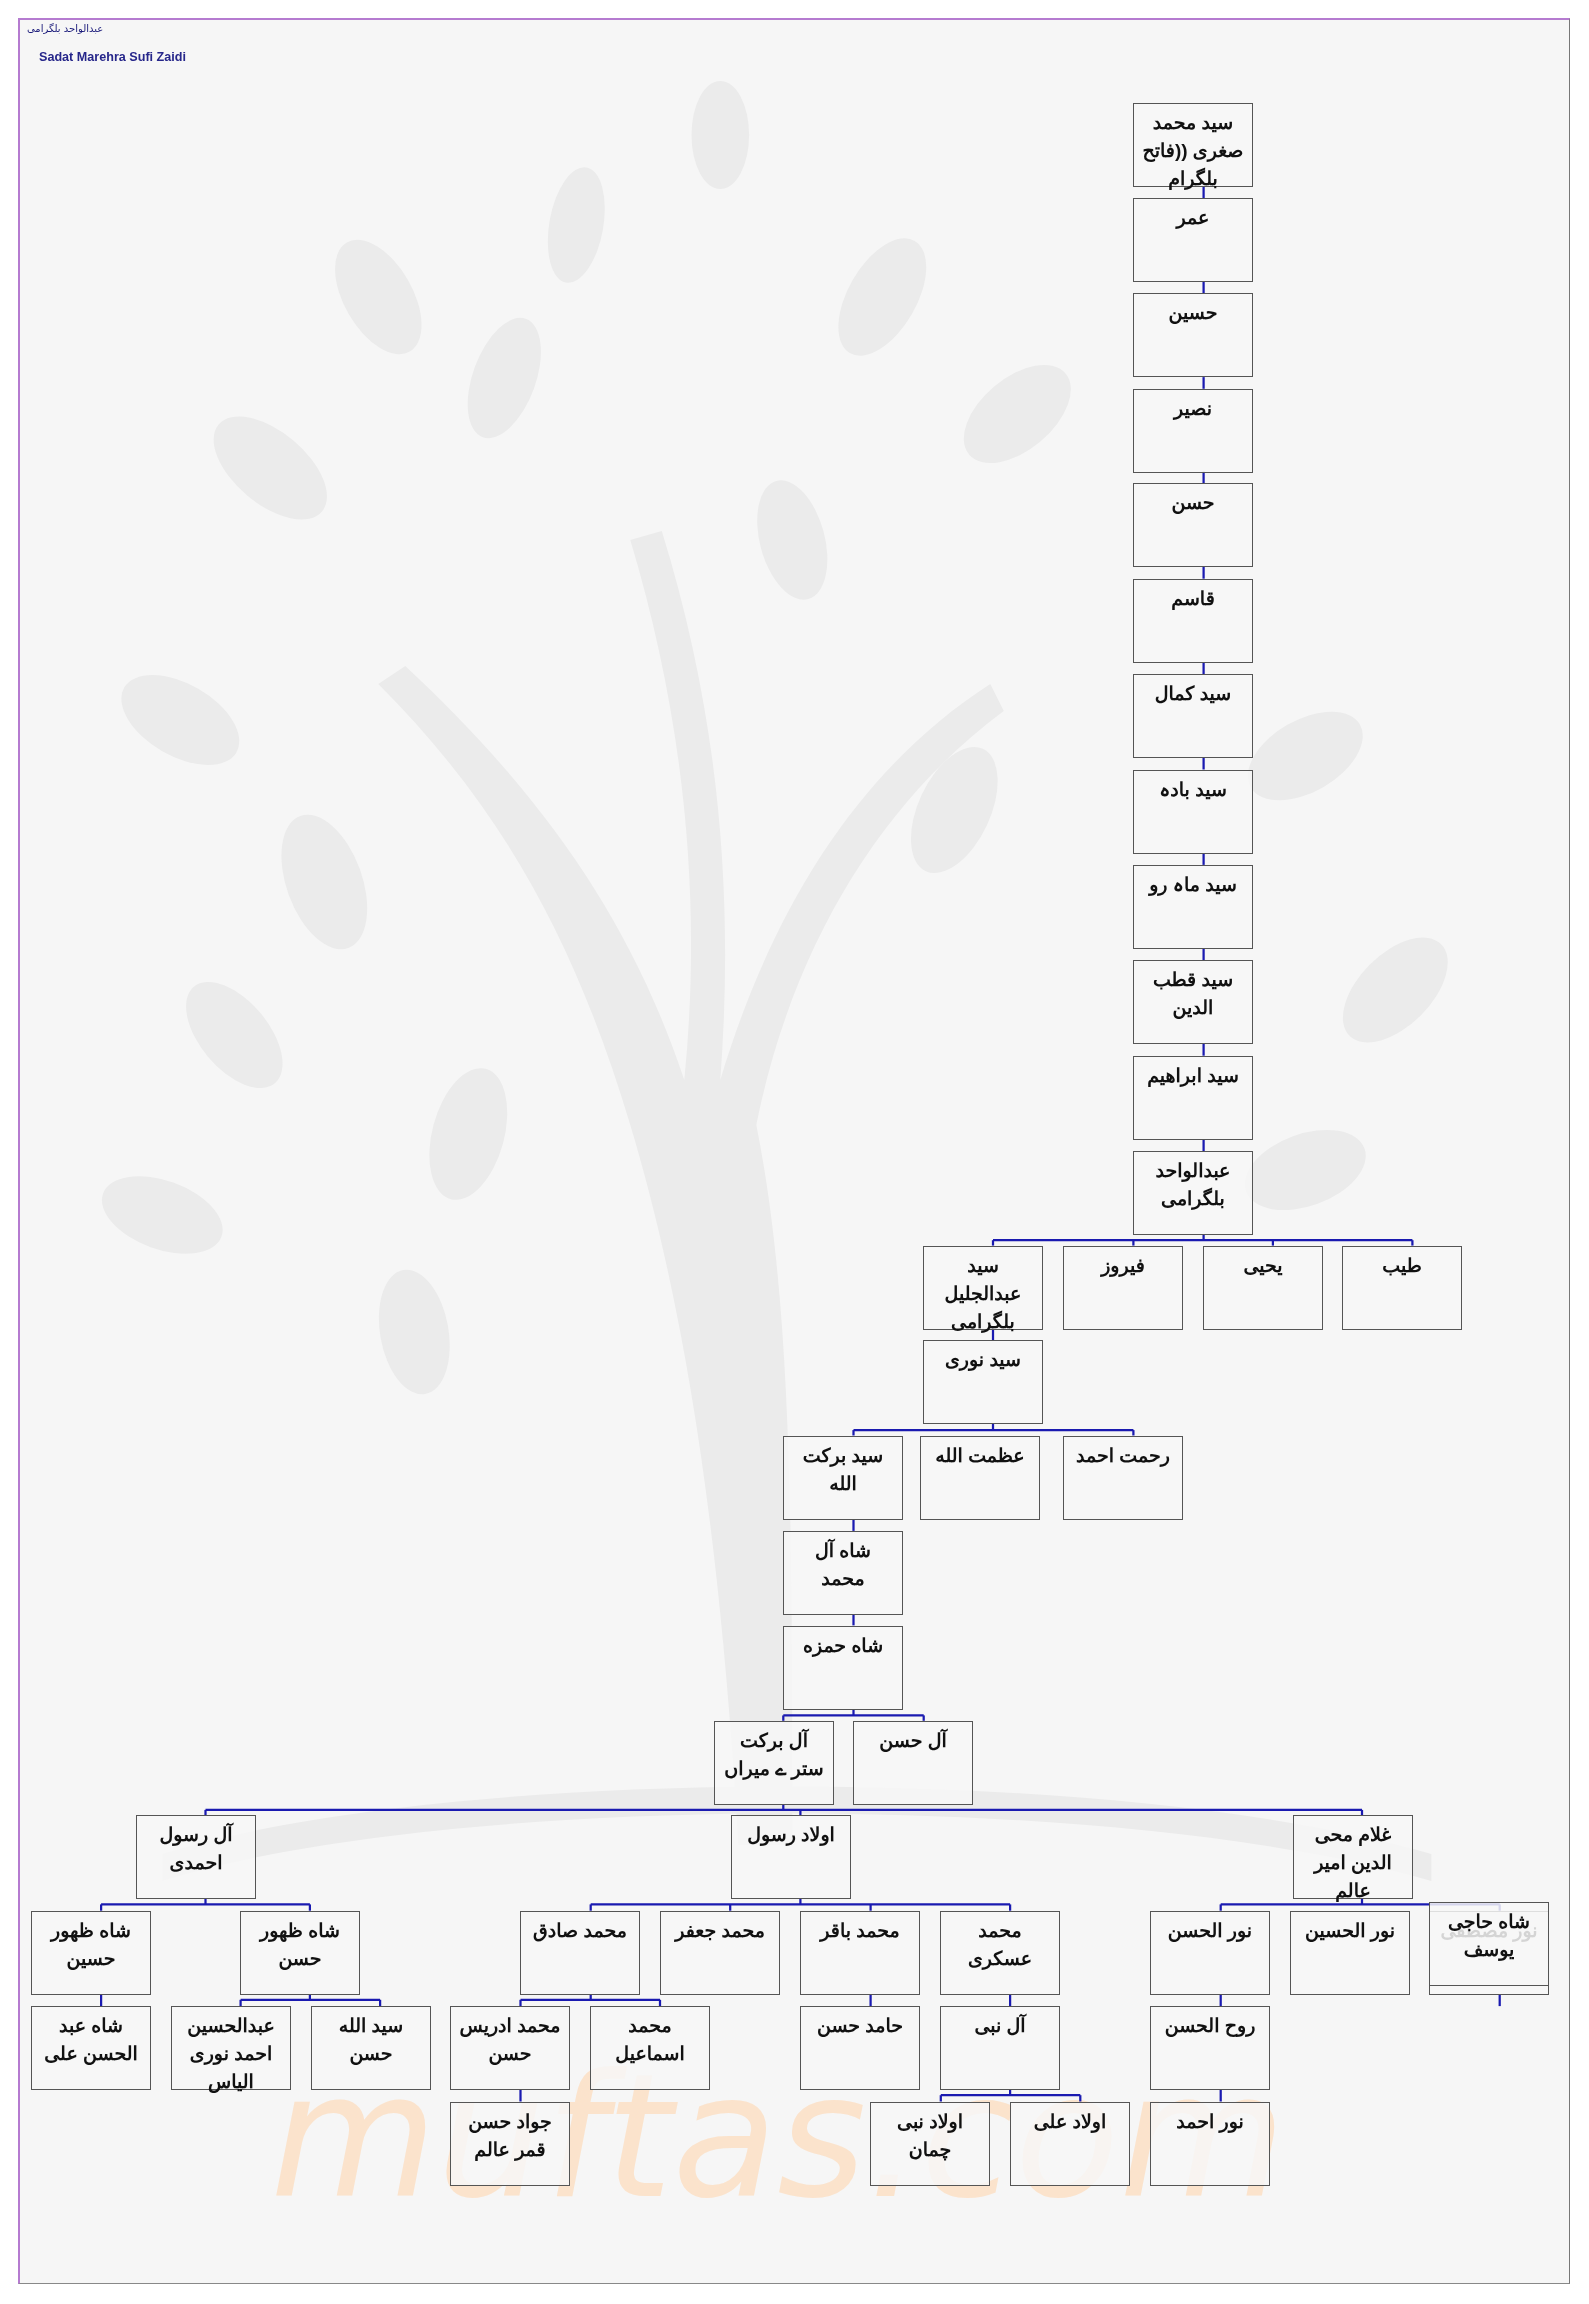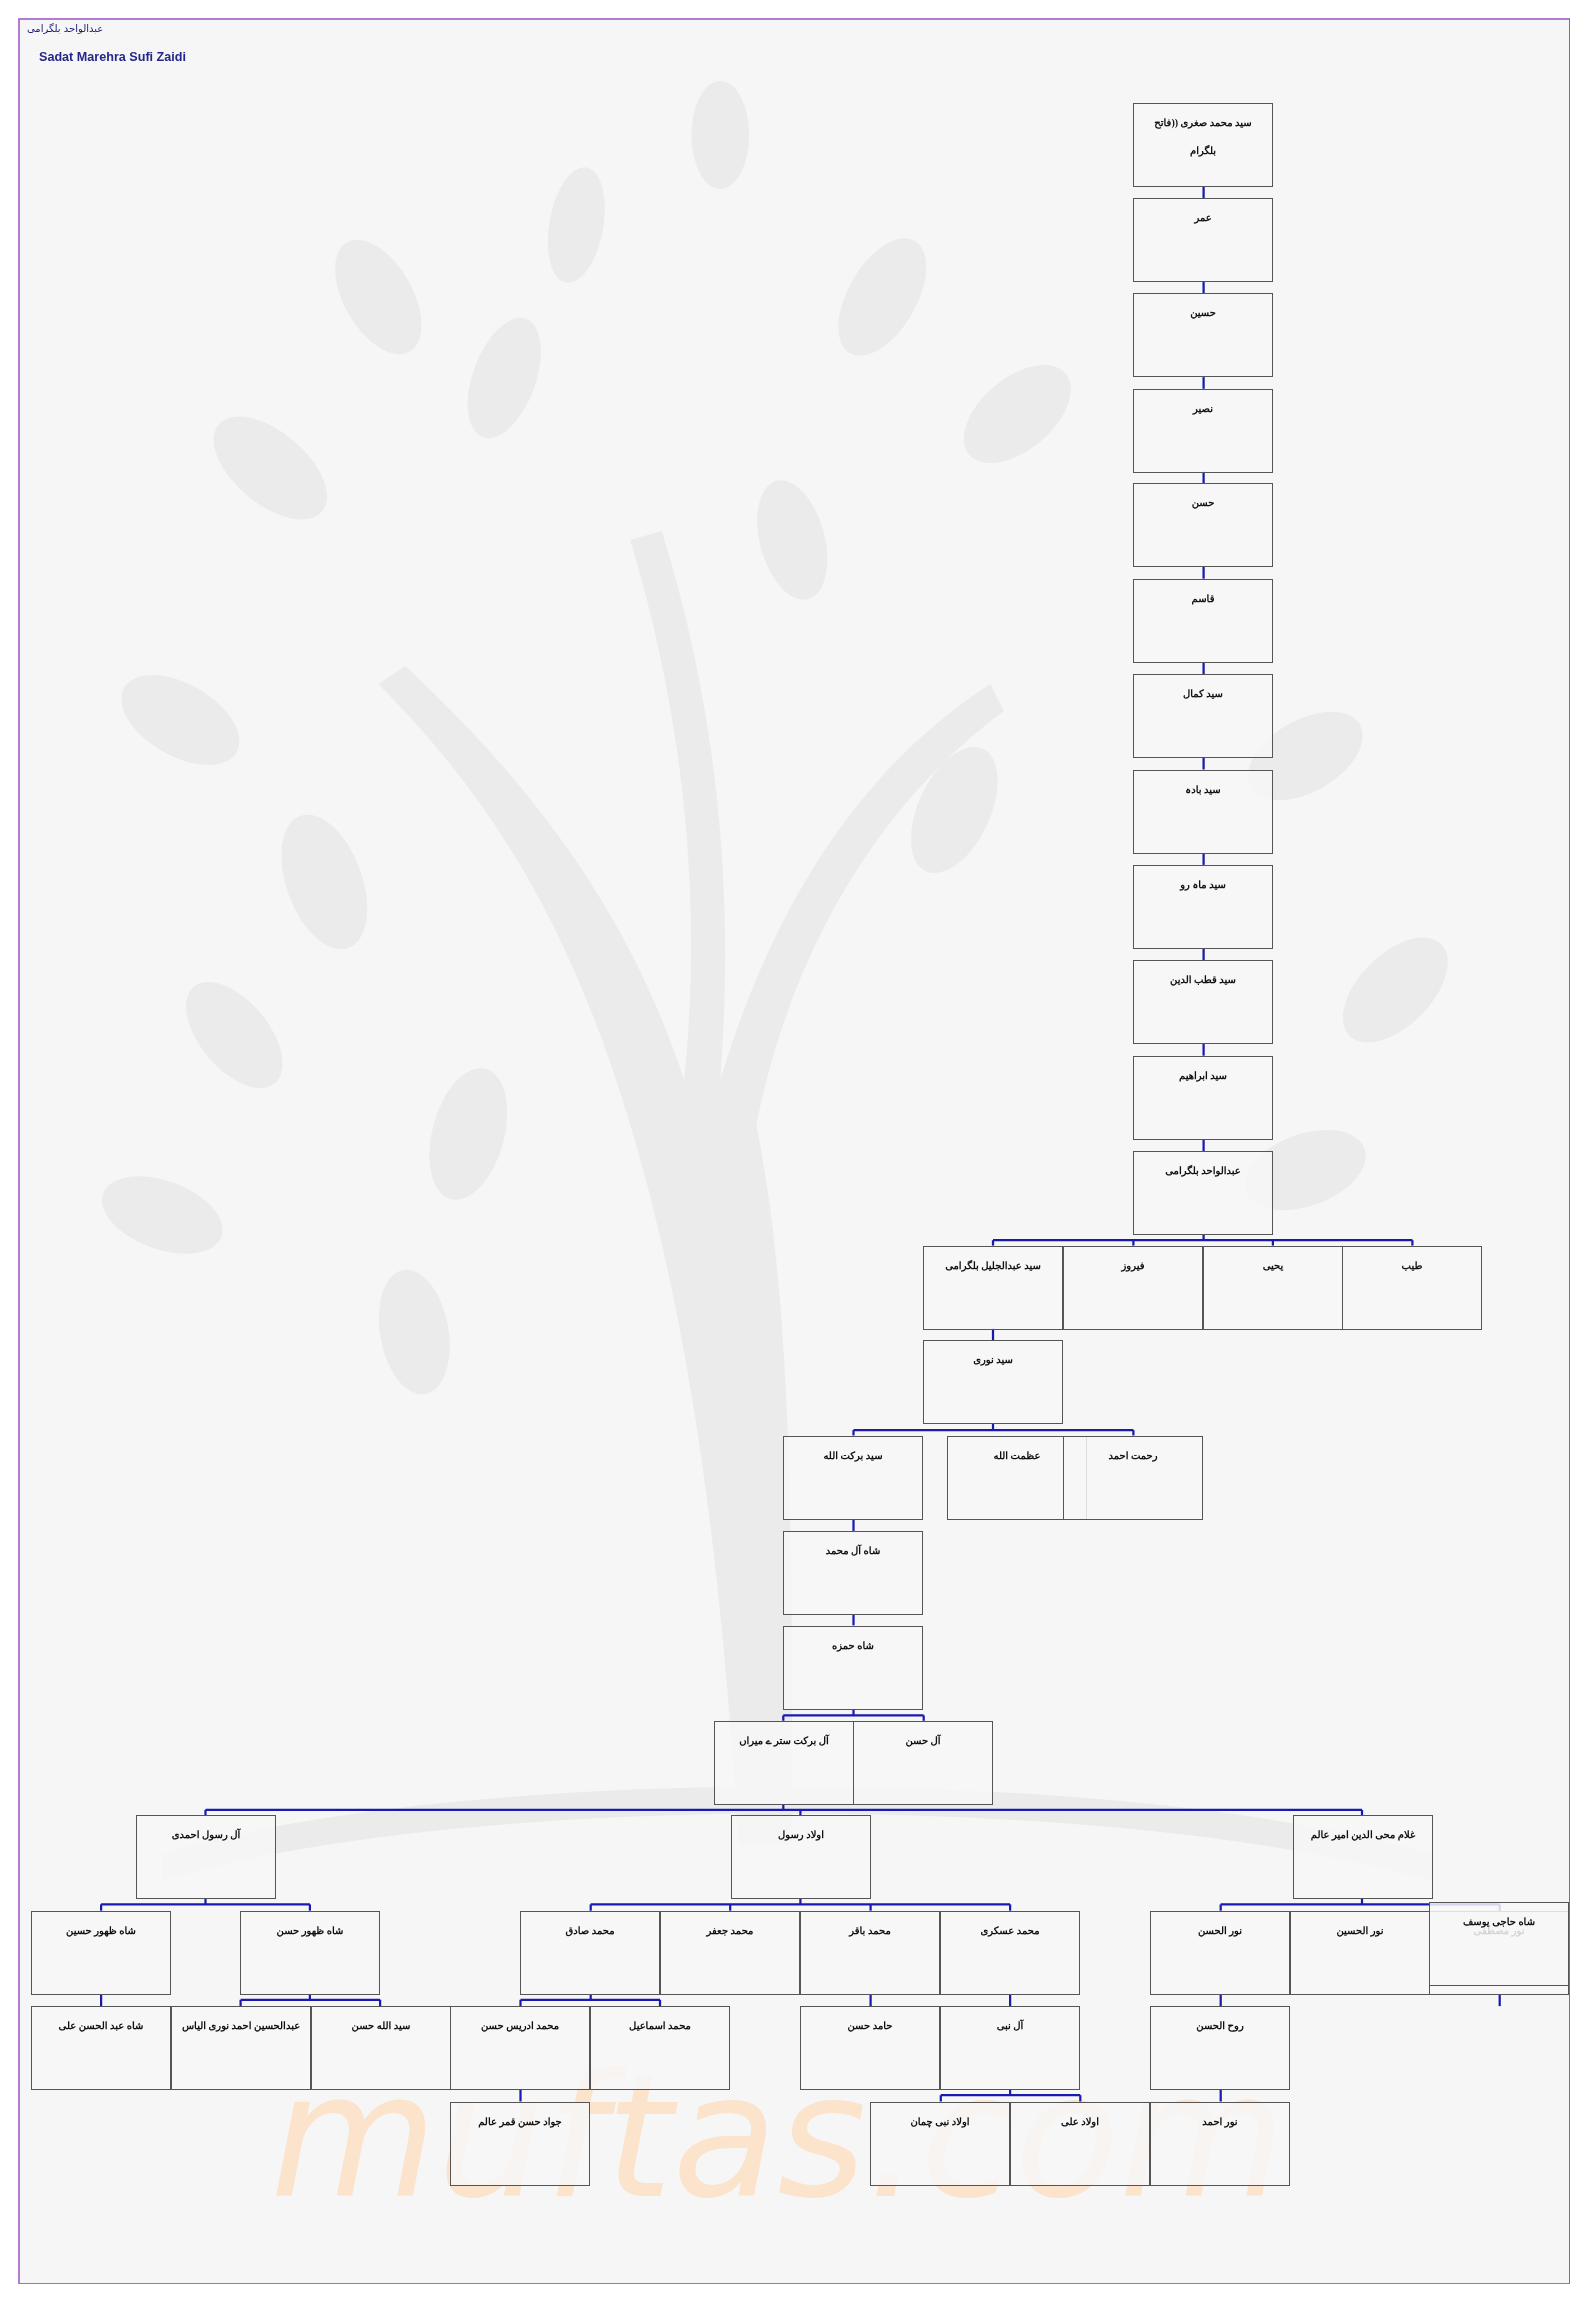--- a/index.html
+++ b/index.html
@@ -2,23 +2,23 @@
 <html style="font-size:14.4px"><head>
 <meta charset="utf-8">
 <style>
   html, body { margin:0; padding:0; }
   body { width:1590px; height:2304px; background:#ffffff; position:relative; overflow:hidden; font-family:"DejaVu Sans", sans-serif; }
   .frame { position:absolute; left:18px; top:18px; width:1552px; height:2266px; background:#f6f6f6;
            border-top:2.7px solid #b57bd0; border-left:2.7px solid #b57bd0; border-right:1.8px solid #777; border-bottom:1.8px solid #888; box-sizing:border-box; }
   .bg { position:absolute; left:0; top:0; width:1590px; height:2304px; pointer-events:none; }
   .hdr-urdu { position:absolute; left:27px; top:23.4px; font-size:10px; color:#1a1a7a; direction:rtl; font-family:"DejaVu Sans", sans-serif; }
   .hdr-title { position:absolute; left:27px; top:50px; font-size:12.6px; font-weight:bold; color:#26268a; font-family:"Liberation Sans", sans-serif;margin-left:12px; }
-  .node { position:absolute; width:140px; height:84px; box-sizing:border-box; border:1.4px solid #555; background:rgba(247,247,247,0.85);
+  .node { position:absolute; width:120px; height:84px; box-sizing:border-box; border:1.4px solid #555; background:rgba(247,247,247,0.85);
           display:flex; justify-content:center; align-items:flex-start; padding:5.4px 7.2px 0; text-align:center; direction:rtl;
-          font-family:Liberation Serif, serif; font-weight:bold; font-size:10px; line-height:28px; color:#111; }
+          font-family:Liberation Sans, sans-serif; font-weight:bold; font-size:19px; line-height:28px; color:#111; }
   .lines { position:absolute; left:0; top:0; width:1590px; height:2304px; pointer-events:none; }
   .lines line { stroke:#1a1ab0; stroke-width:2.5; }
 </style>
 </head>
 <body>
 
 <div class="frame"></div>
 
 <svg class="bg" viewBox="0 0 1766 2560">
   <g fill="#ebebeb">
@@ -144,21 +144,21 @@
 <div class="node" style="left:1133px;top:1151px">عبدالواحد بلگرامی</div>
 
 <div class="node" style="left:923px;top:1246px">سید عبدالجلیل بلگرامی</div>
 <div class="node" style="left:1063px;top:1246px">فیروز</div>
 <div class="node" style="left:1203px;top:1246px">یحیی</div>
 <div class="node" style="left:1342px;top:1246px">طیب</div>
 
 <div class="node" style="left:923px;top:1340px">سید نوری</div>
 
 <div class="node" style="left:783px;top:1436px">سید برکت الله</div>
-<div class="node" style="left:947px;top:1436px">عظمت الله</div>
+<div class="node" style="left:920px;top:1436px">عظمت الله</div>
 <div class="node" style="left:1063px;top:1436px">رحمت احمد</div>
 
 <div class="node" style="left:783px;top:1531px">شاه آل محمد</div>
 <div class="node" style="left:783px;top:1626px">شاه حمزه</div>
 
 <div class="node" style="left:714px;top:1721px">آل برکت ستر ے میراں</div>
 <div class="node" style="left:853px;top:1721px">آل حسن</div>
 
 <div class="node" style="left:136px;top:1815px">آل رسول احمدی</div>
 <div class="node" style="left:731px;top:1815px">اولاد رسول</div>

